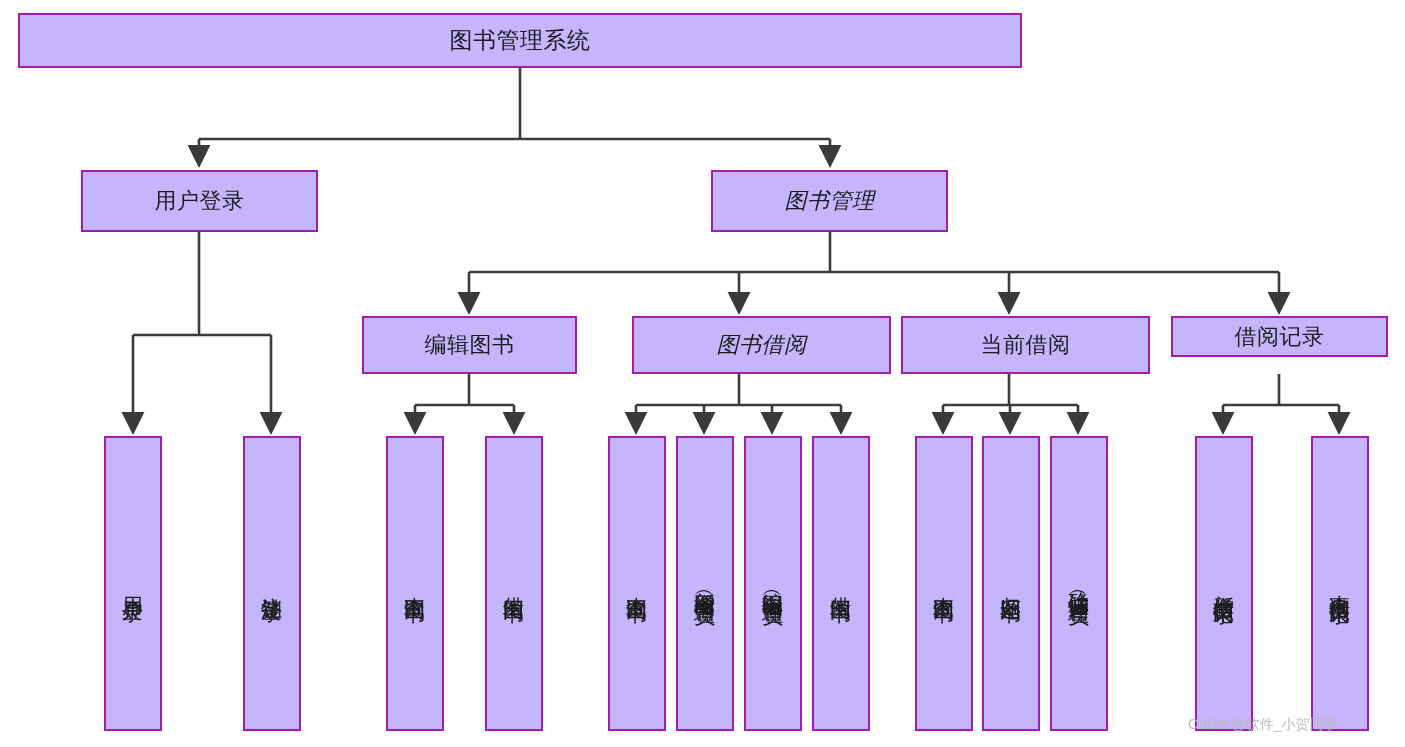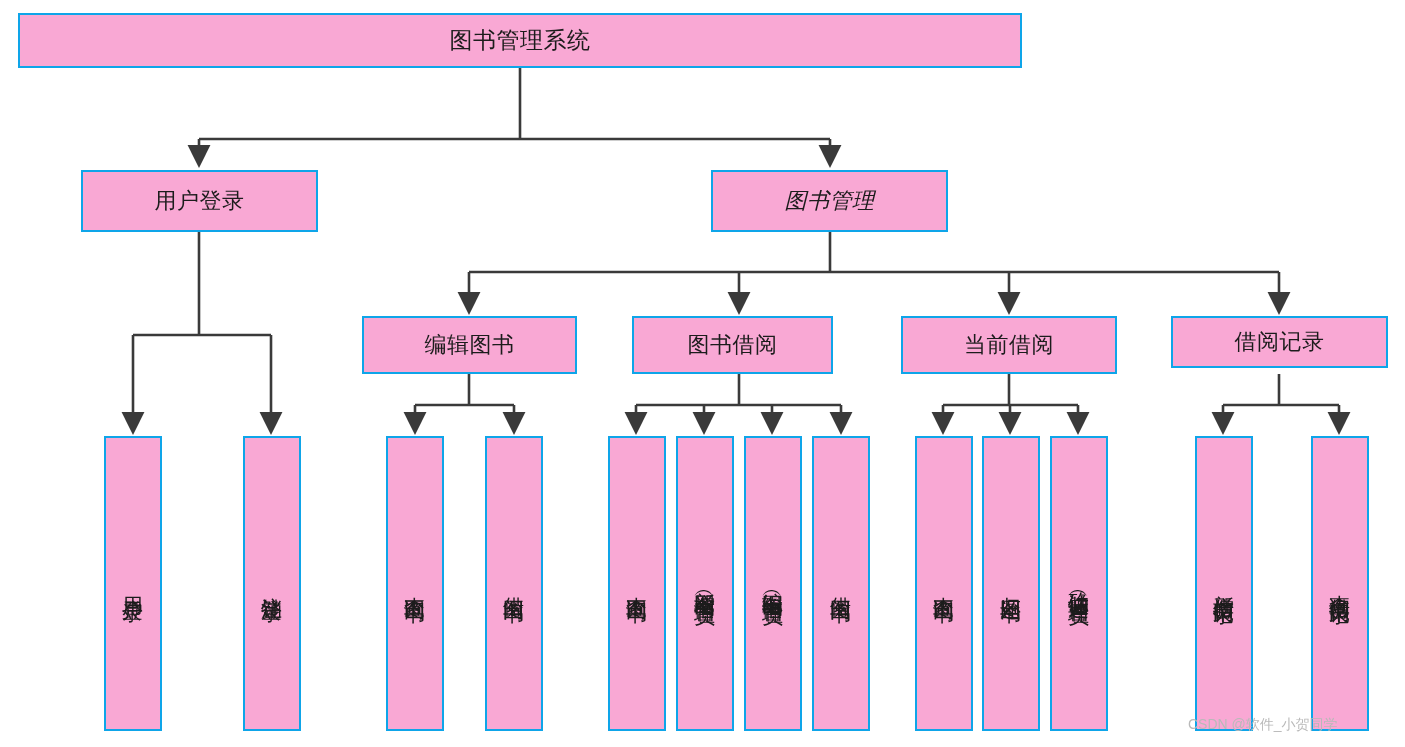--- a/index.html
+++ b/index.html
@@ -18,22 +18,22 @@
   #wires {
     position: absolute;
     left: 0;
     top: 0;
     width: 1405px;
     height: 747px;
   }
   .node {
     position: absolute;
     box-sizing: border-box;
-    border: 2px solid #0ea5e9;
-    background: #f9a8d4;
+    border: 2px solid #a21caf;
+    background: #c4b5fd;
     color: #1c1c1c;
     display: flex;
     align-items: center;
     justify-content: center;
     z-index: 2;
   }
   .node .label {
     font-size: 22px;
     line-height: 1.18;
     letter-spacing: 0.5px;
@@ -126,27 +126,27 @@
   <div class="node" style="left:81px; top:170px; width:237px; height:62px;">
     <span class="label">用户登录</span>
   </div>
   <div class="node" style="left:711px; top:170px; width:237px; height:62px;font-style:italic;">
     <span class="label">图书管理</span>
   </div>
 
   <div class="node" style="left:362px; top:316px; width:215px; height:58px;">
     <span class="label">编辑图书</span>
   </div>
-  <div class="node" style="left:632px; top:316px; width:201px; height:58px;">
+  <div class="node" style="left:632px; top:316px; width:259px; height:58px;font-style:italic;">
     <span class="label">图书借阅</span>
   </div>
-  <div class="node" style="left:901px; top:316px; width:216px; height:58px;">
+  <div class="node" style="left:901px; top:316px; width:249px; height:58px;">
     <span class="label">当前借阅</span>
   </div>
-  <div class="node" style="left:1171px; top:316px; width:217px; height:52px;">
+  <div class="node" style="left:1171px; top:316px; width:217px; height:41px;">
     <span class="label">借阅记录</span>
   </div>
 
   <div class="node vert" style="left:104px; top:436px; width:58px; height:295px;">
     <span class="label">用户登录</span>
   </div>
   <div class="node vert" style="left:243px; top:436px; width:58px; height:295px;">
     <span class="label">注销登录</span>
   </div>
 

